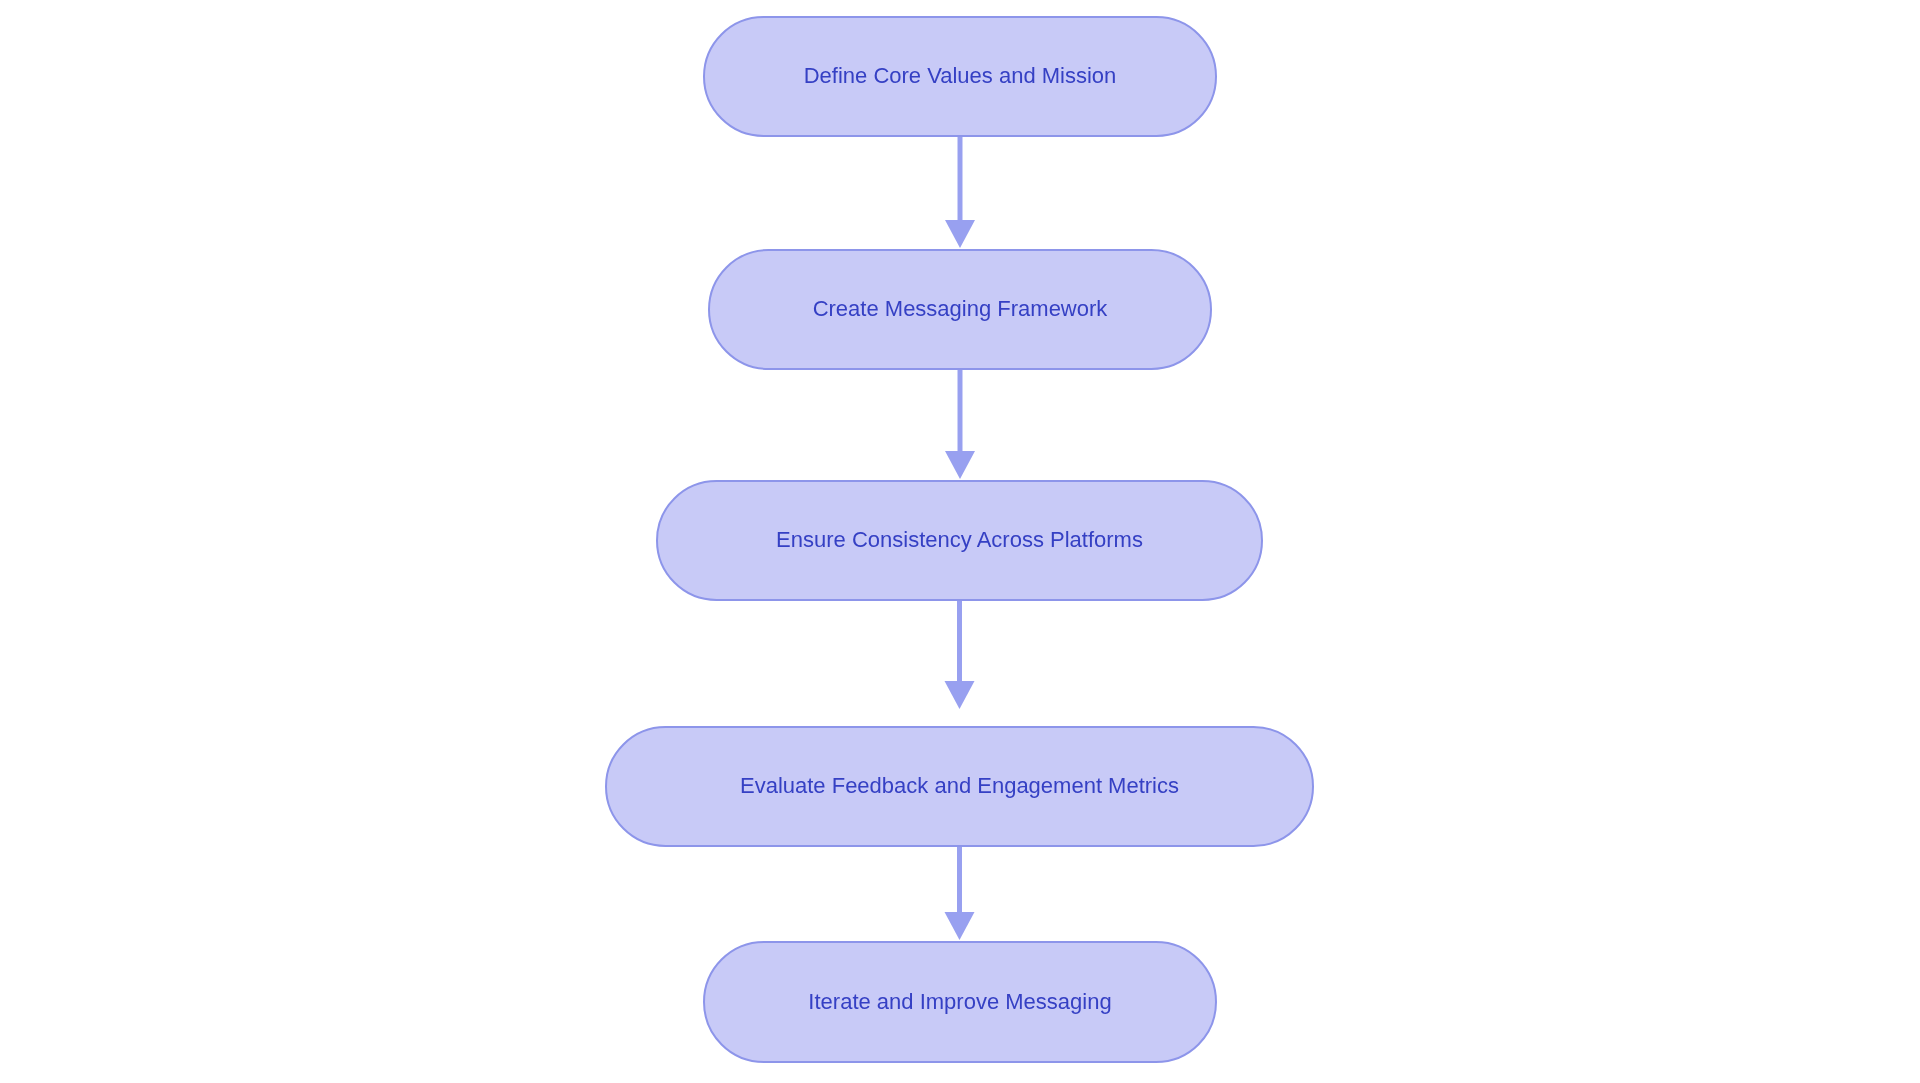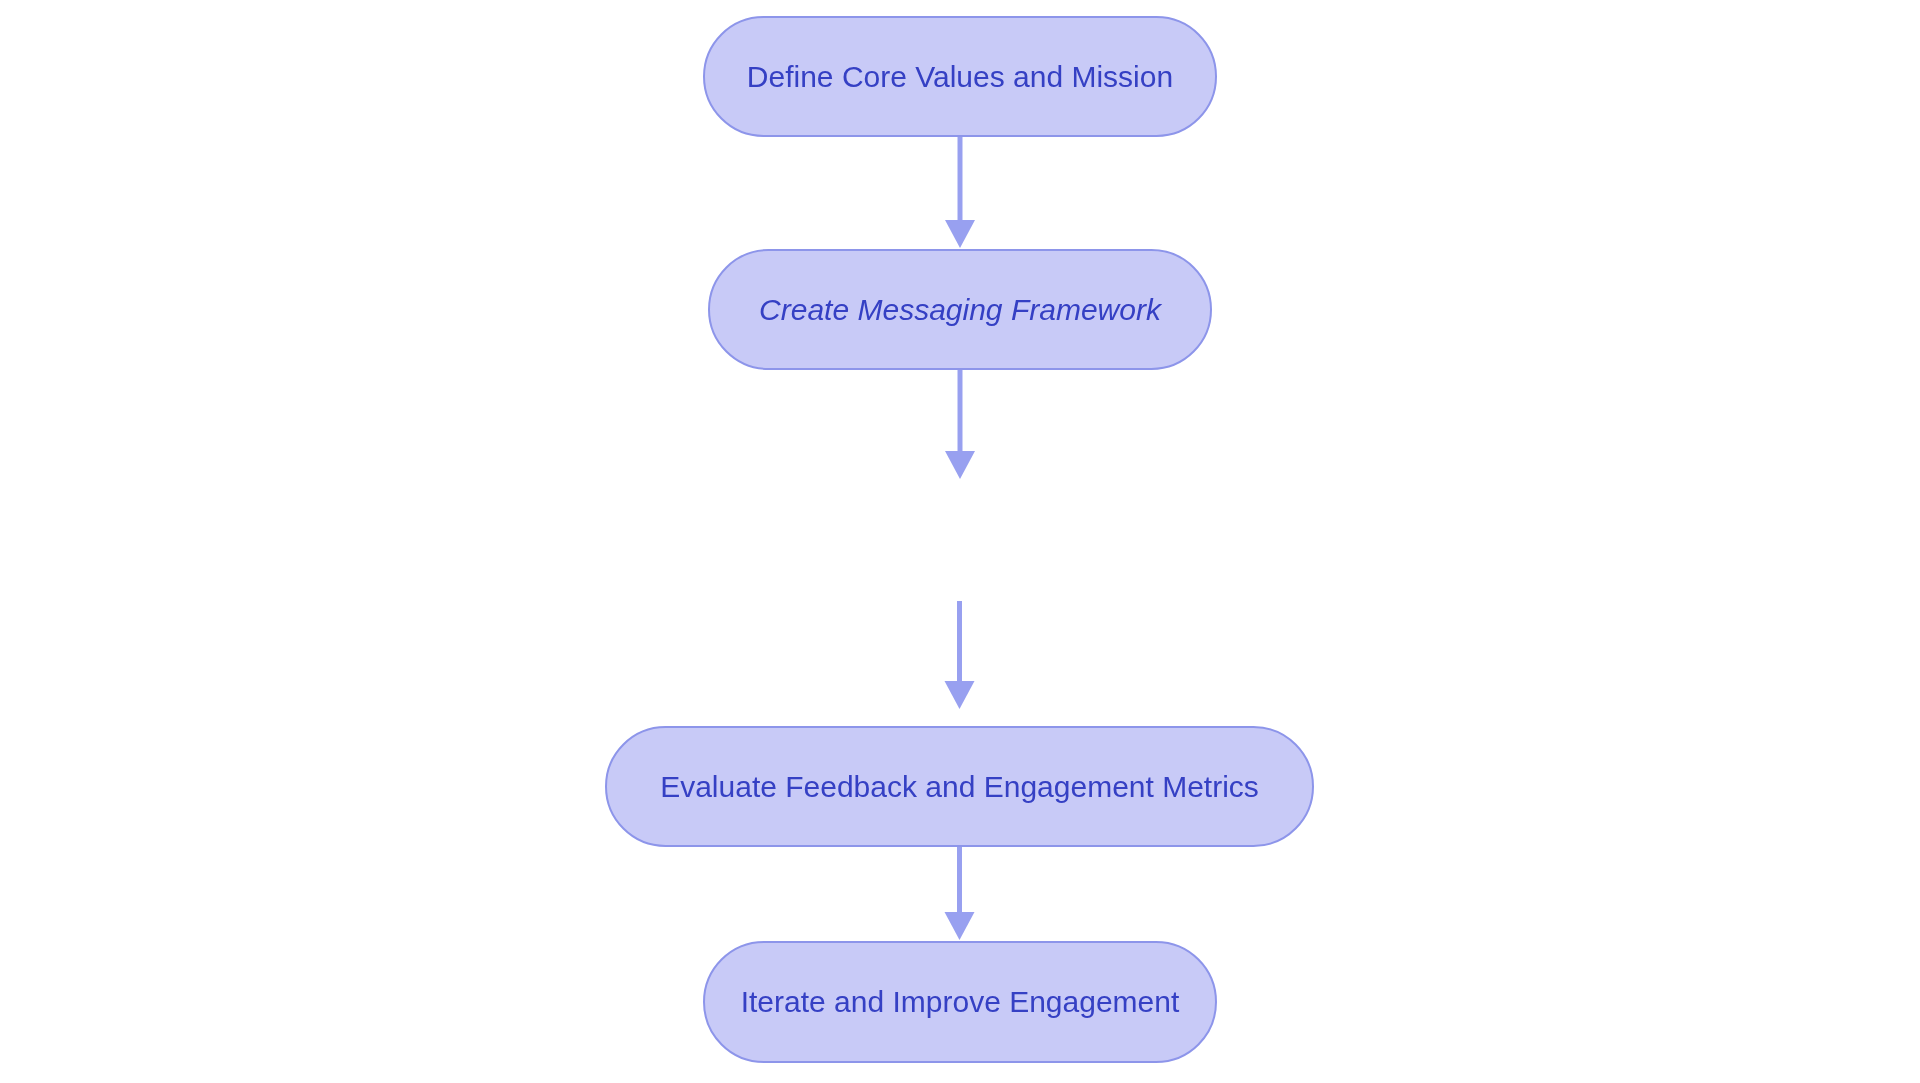--- a/index.html
+++ b/index.html
@@ -22,27 +22,27 @@
     pointer-events:none;
   }
   .node{
     position:absolute;
     box-sizing:border-box;
     display:flex;align-items:center;justify-content:center;
     background:var(--node-fill);
     border:2px solid var(--node-border);
     border-radius:62px;
     color:var(--node-text);
-    font-size:30px;
+    font-size:22px;
     line-height:1.2;
     text-align:left;
     white-space:nowrap;
   }
   .n1{left:703px;top:16px;width:514px;height:121px;}
-  .n2{left:708px;top:249px;width:504px;height:121px;font-style:italic;}
+  .n2{left:708px;top:249px;width:504px;height:121px;}
   .n3{left:656px;top:480px;width:607px;height:121px;}
   .n4{left:605px;top:710px;width:709px;height:121px;margin-top:16px;}
   .n5{left:703px;top:941px;width:514px;height:122px;}
 </style>
 </head>
 <body>
 
 <div class="canvas">
 
   <svg class="edges-layer" width="1920" height="1083" viewBox="0 0 1920 1083" xmlns="http://www.w3.org/2000/svg">
@@ -57,22 +57,25 @@
     </svg>
 
   <div class="node n1">
     <span>Define Core Values and Mission</span>
   </div>
 
   <div class="node n2">
     <span>Create Messaging Framework</span>
   </div>
 
+  <div class="node n3">
+    <span>Ensure Consistency Across Platforms</span>
+  </div>
 
   <div class="node n4">
     <span>Evaluate Feedback and Engagement Metrics</span>
   </div>
 
   <div class="node n5">
-    <span>Iterate and Improve Engagement</span>
+    <span>Iterate and Improve Messaging</span>
   </div>
 
 </div>
 
 </body></html>

